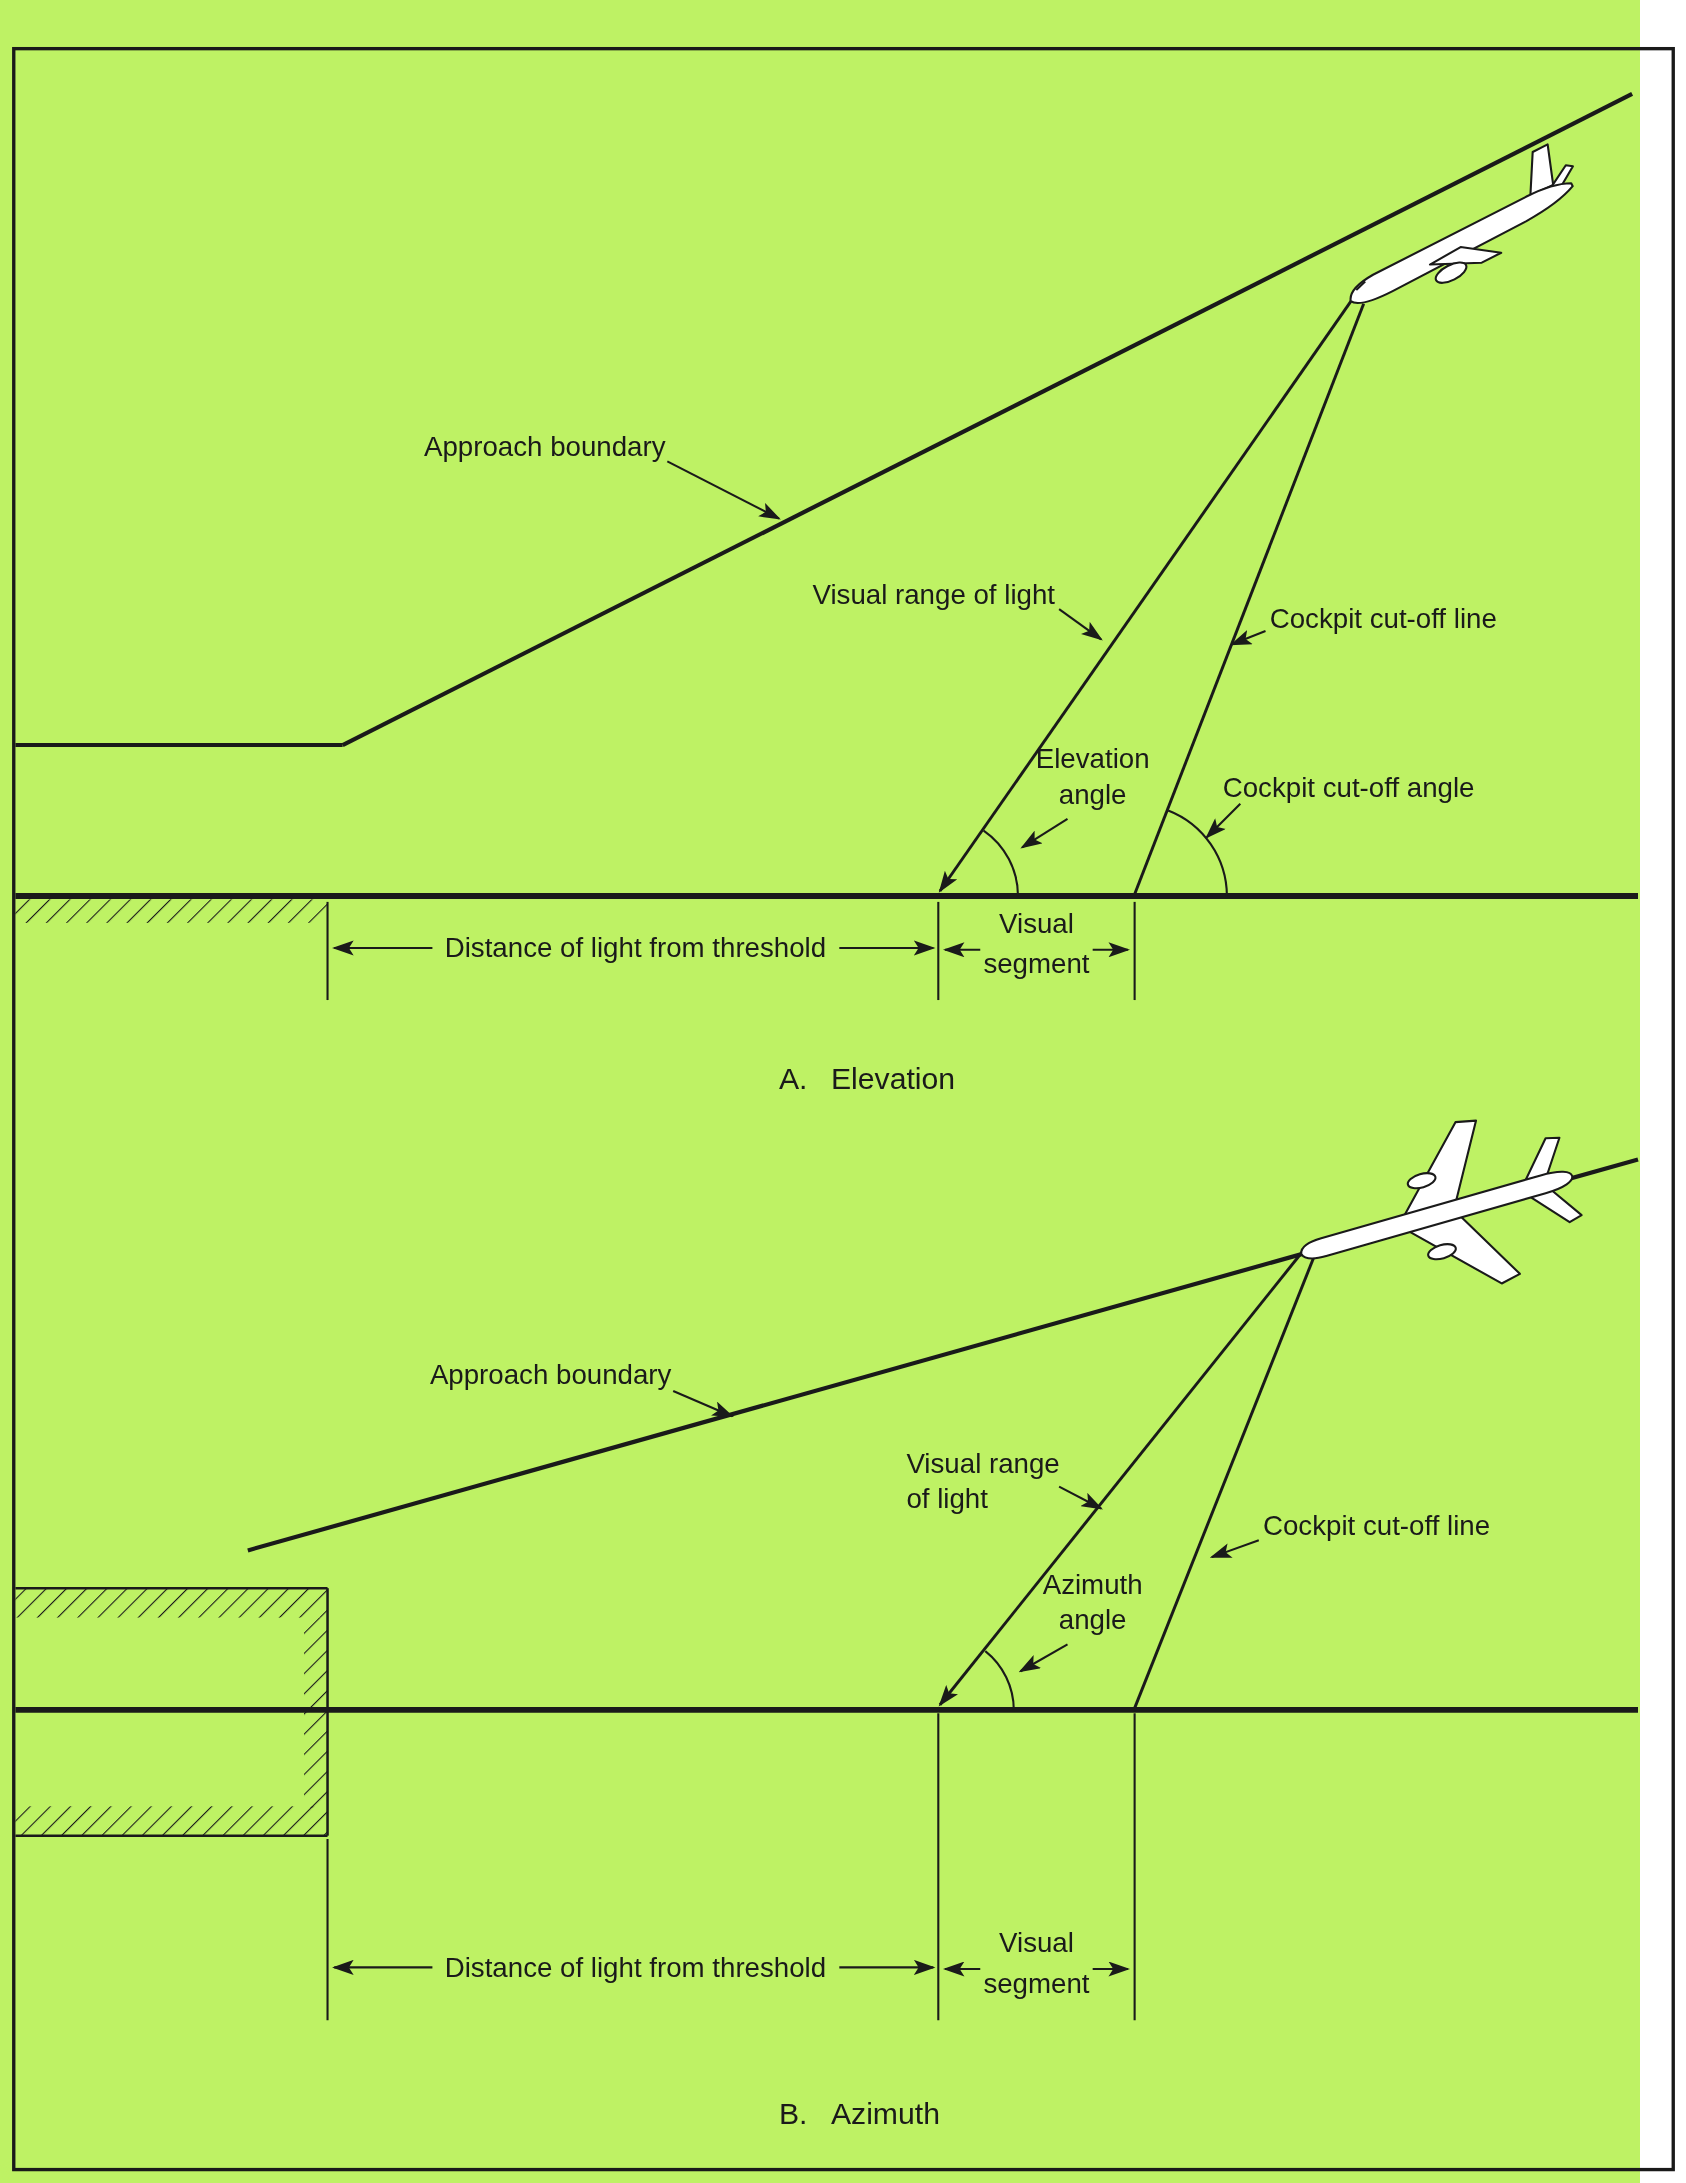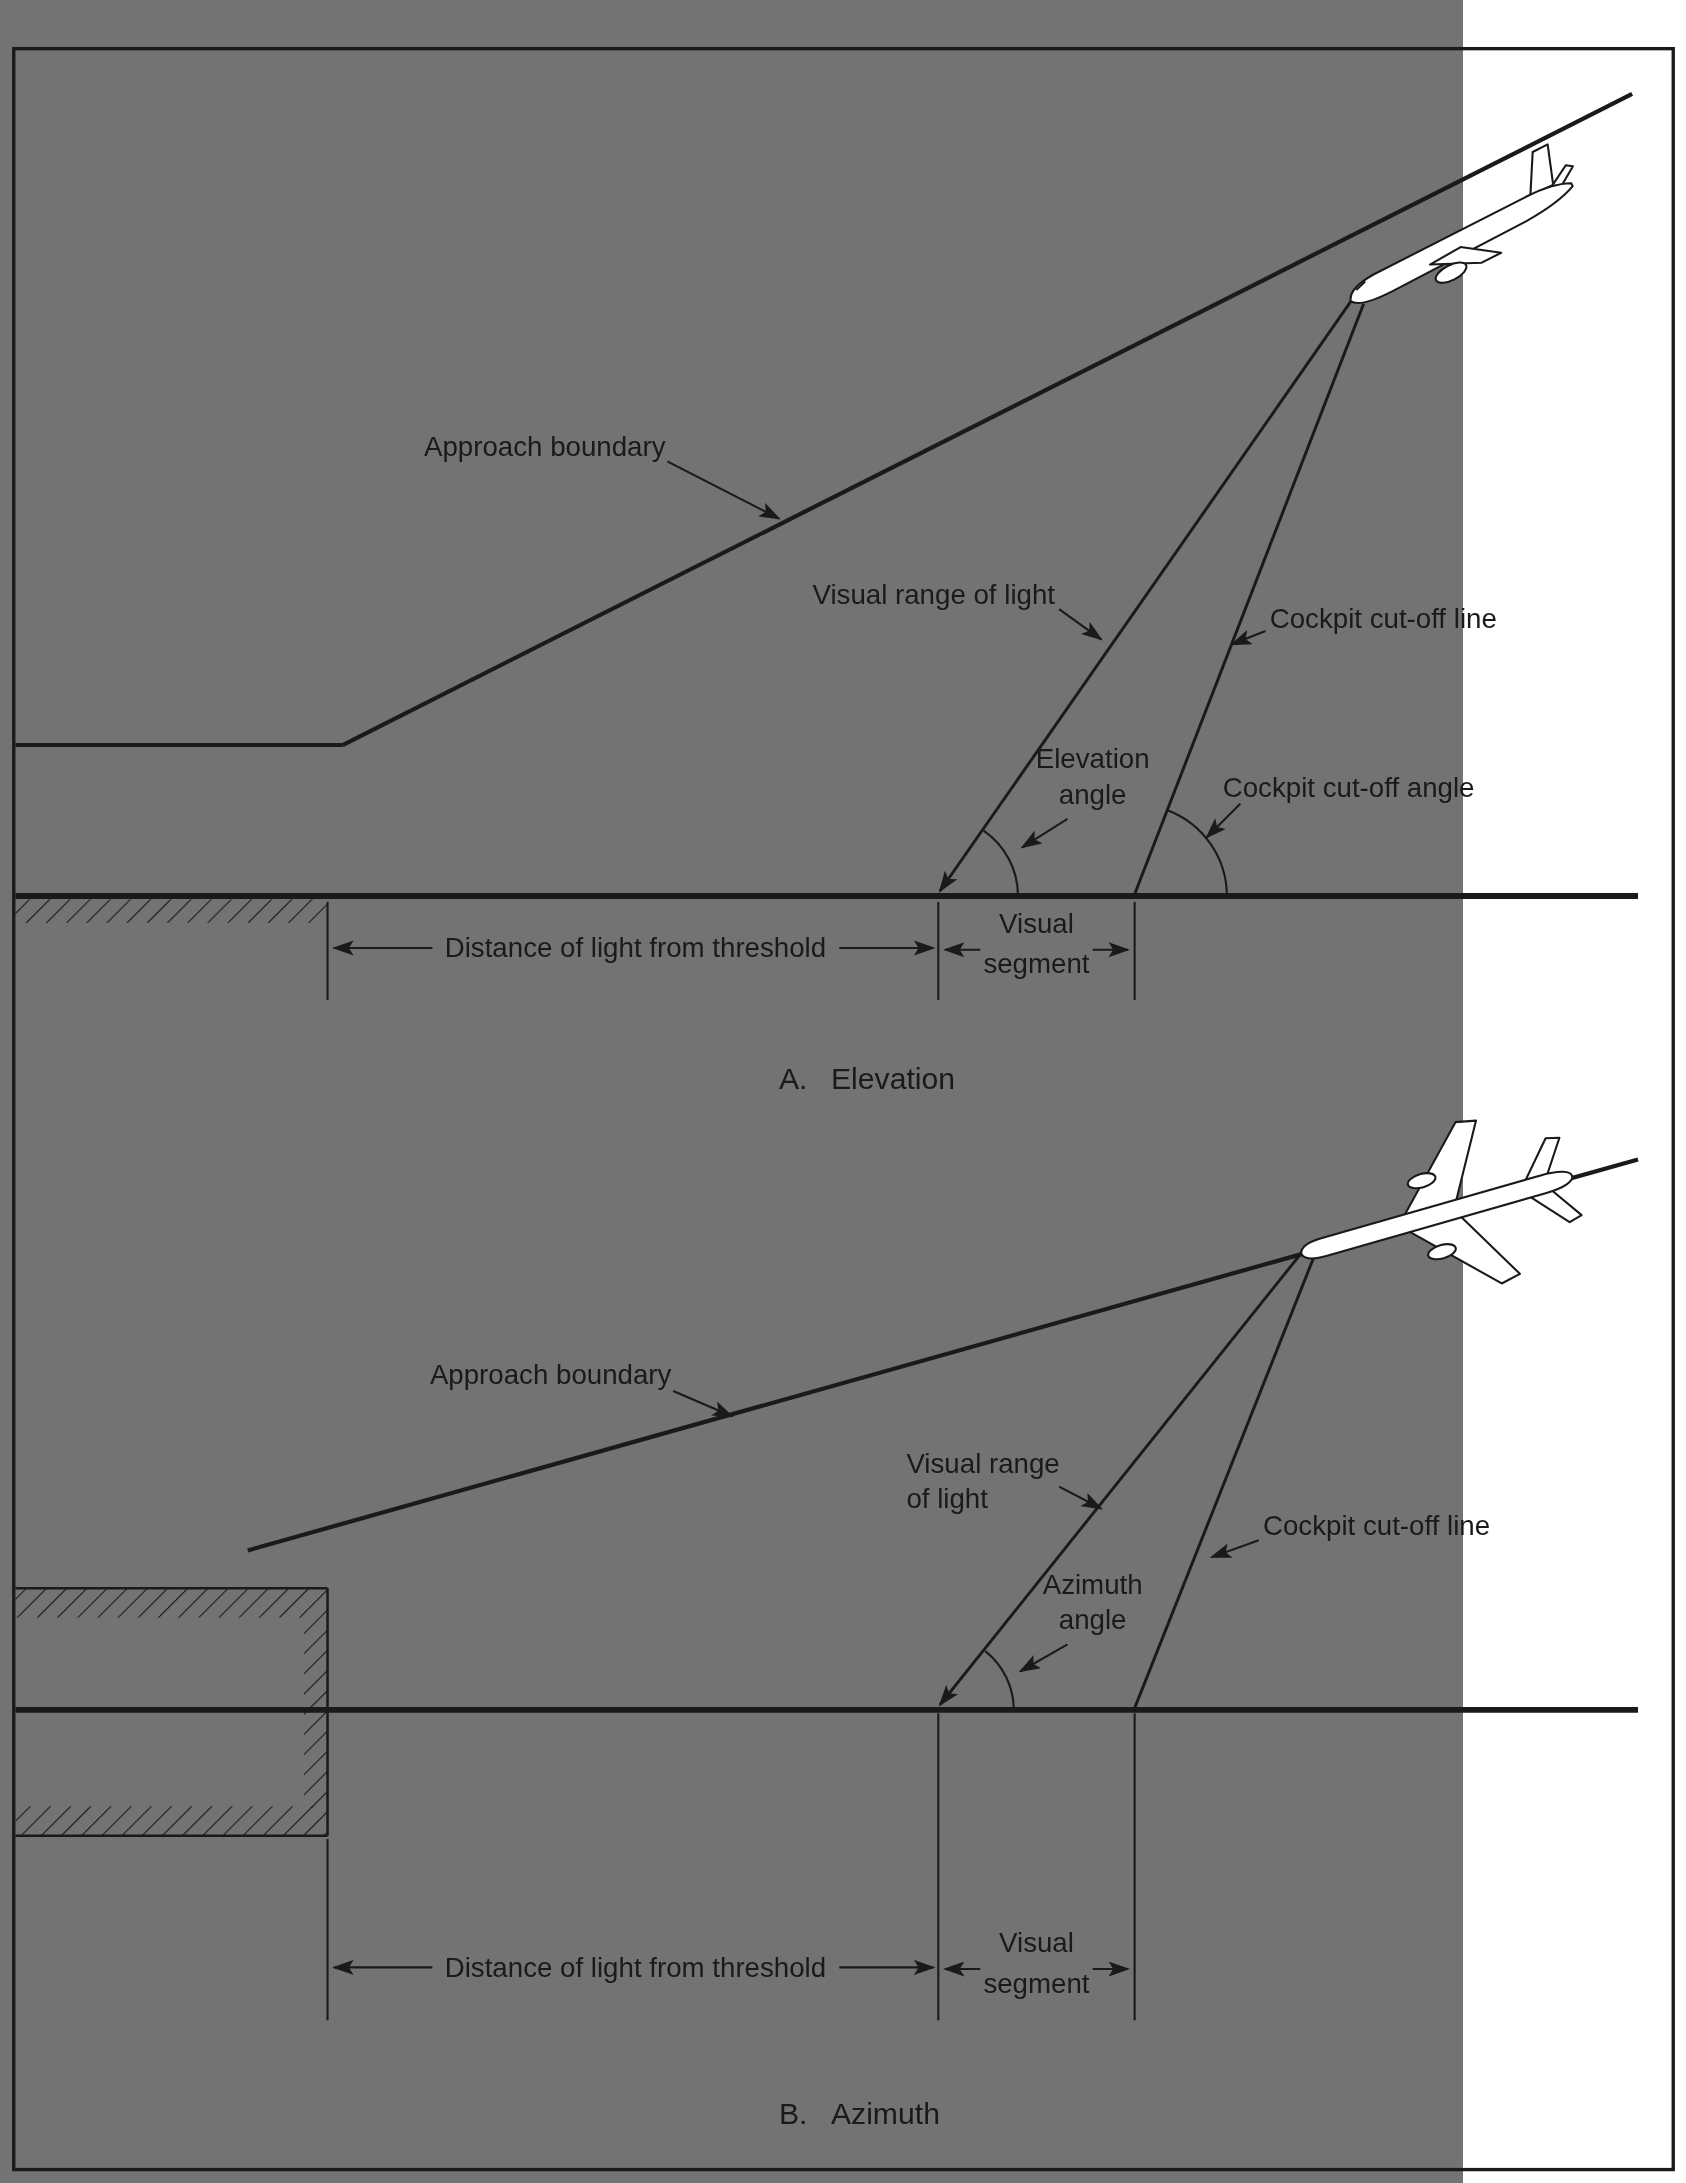--- a/index.html
+++ b/index.html
@@ -1,23 +1,23 @@
 <!DOCTYPE html>
 <html style="font-size:13.4px"><head>
 <meta charset="utf-8">
 <style>
   html, body {
     margin: 0;
     padding: 0;
     background: #ffffff;
   }
   .page {
-    width: 1463px;
+    width: 1640px;
     height: 2183px;
-    background: #737373;
+    background: #bef264;
     position: relative;
   }
   svg { display: block; }
   .lbl {
     font-family: "Liberation Sans", sans-serif;
     font-size: 33px;
     fill: #1a1a1a;
   }
   .cap {
     font-family: "Liberation Sans", sans-serif;

